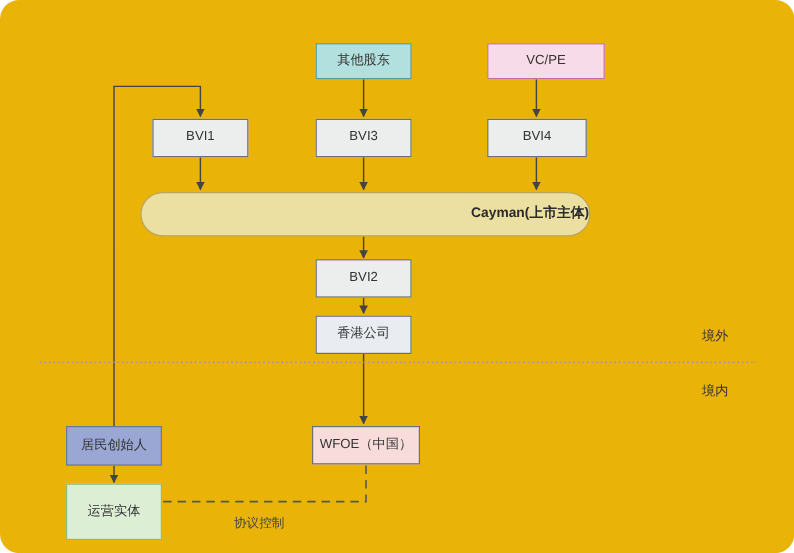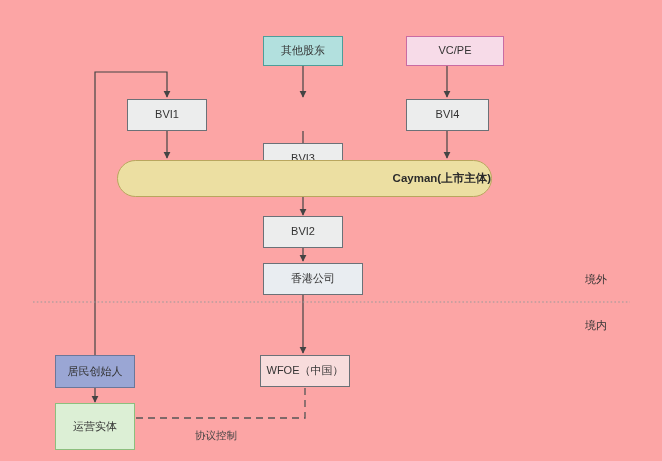--- a/index.html
+++ b/index.html
@@ -7,22 +7,23 @@
     padding: 0;
     background: #ffffff;
   }
   body {
     font-family: "Liberation Sans", "DejaVu Sans", sans-serif;
   }
   #canvas {
     position: relative;
     width: 662px;
     height: 461px;
-    background: #fca5a5;
+    background: #eab308;
     overflow: hidden;
+    border-radius: 16px;
   }
   #svg-layer {
     position: absolute;
     left: 0;
     top: 0;
     width: 662px;
     height: 461px;
   }
   .node {
     position: absolute;
@@ -132,37 +133,37 @@
   </div>
 
   <div class="node node-pink" style="left:406px; top:36px; width:98px; height:30px;">
     <span>VC/PE</span>
   </div>
 
   <div class="node node-gray" style="left:127px; top:99px; width:80px; height:32px;">
     <span>BVI1</span>
   </div>
 
-  <div class="node node-gray" style="left:263px; top:99px; width:80px; height:32px;margin-top:44px;">
+  <div class="node node-gray" style="left:263px; top:99px; width:80px; height:32px;">
     <span>BVI3</span>
   </div>
 
   <div class="node node-gray" style="left:406px; top:99px; width:83px; height:32px;">
     <span>BVI4</span>
   </div>
 
   <div class="node node-cayman" style="left:117px; top:160px; width:375px; height:37px;">
     <span>Cayman(上市主体)</span>
   </div>
 
   <div class="node node-gray" style="left:263px; top:216px; width:80px; height:32px;">
     <span>BVI2</span>
   </div>
 
-  <div class="node node-hk" style="left:263px; top:263px; width:100px; height:32px;">
+  <div class="node node-hk" style="left:263px; top:263px; width:80px; height:32px;">
     <span>香港公司</span>
   </div>
 
   <div class="node node-wfoe" style="left:260px; top:355px; width:90px; height:32px;">
     <span>WFOE（中国）</span>
   </div>
 
   <div class="node node-blue" style="left:55px; top:355px; width:80px; height:33px;">
     <span>居民创始人</span>
   </div>

